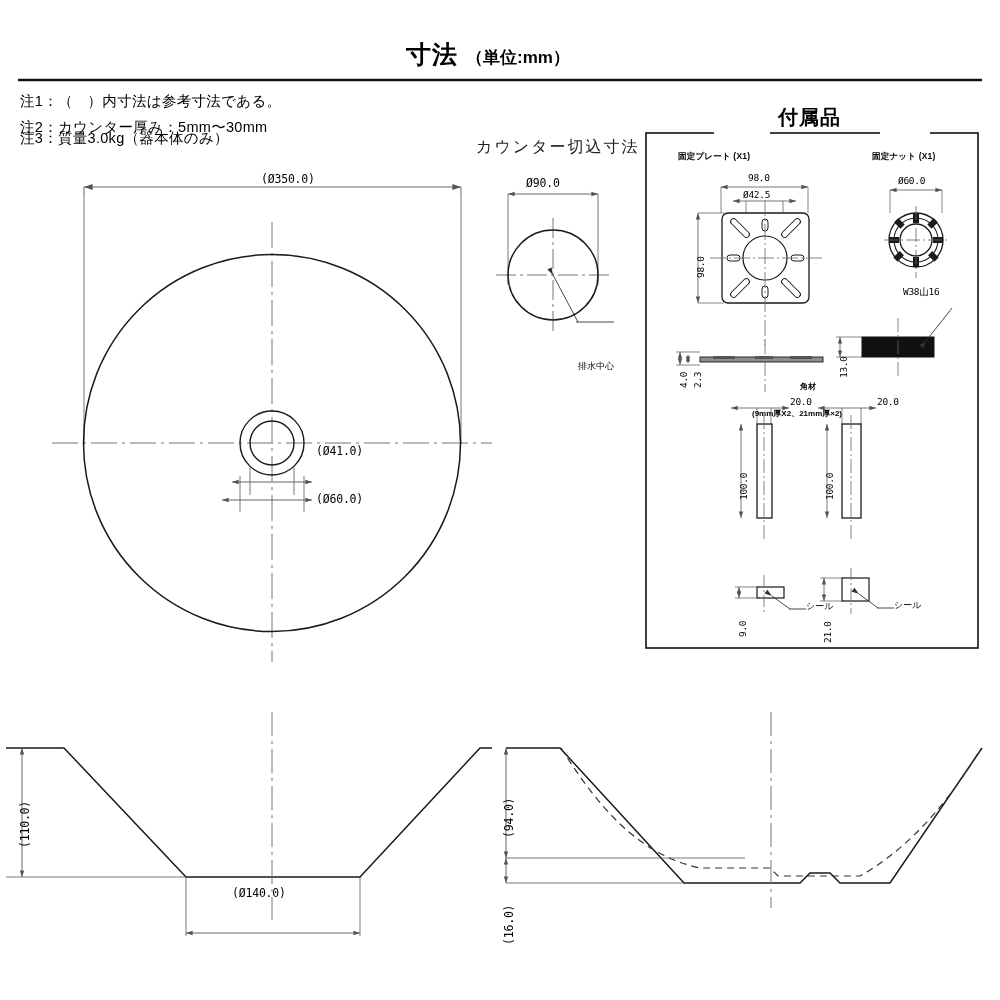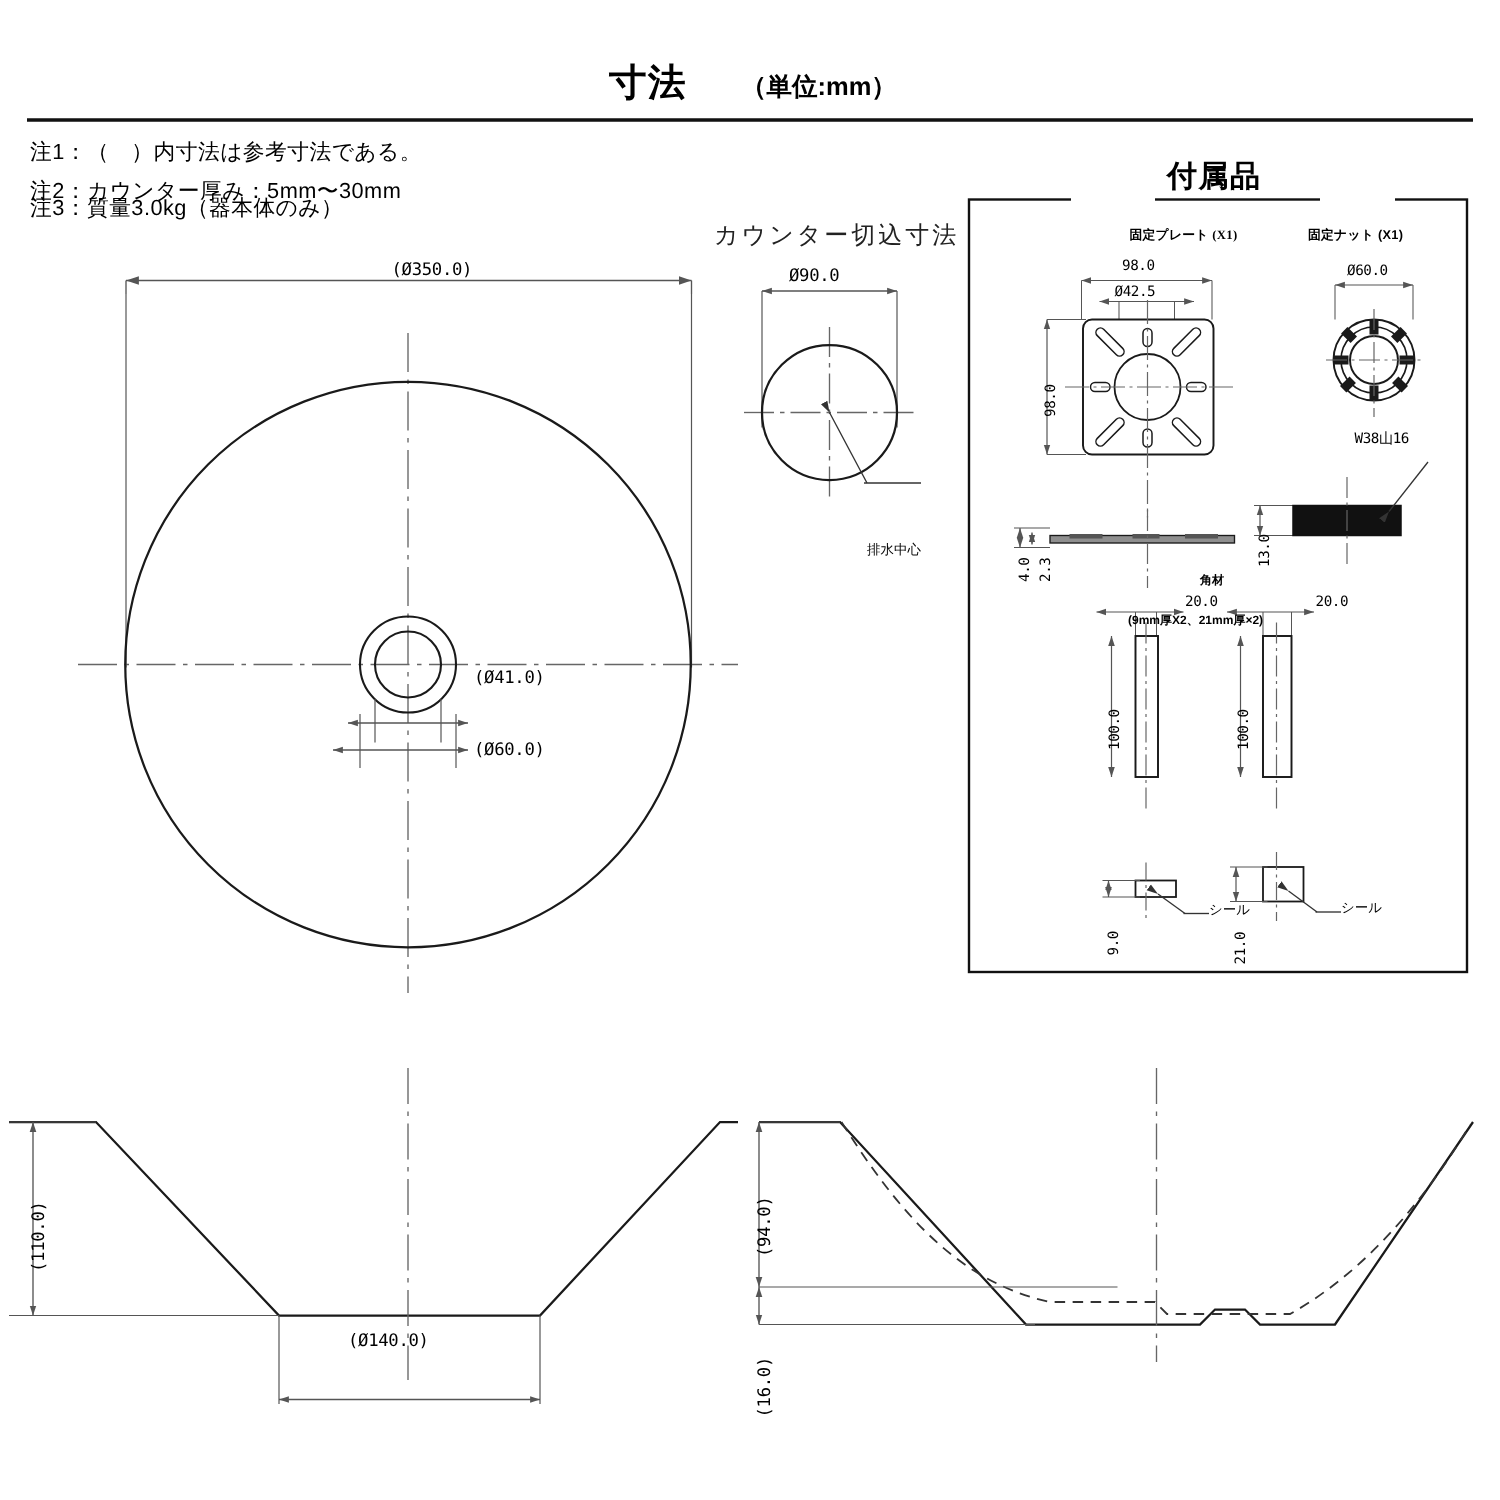--- a/index.html
+++ b/index.html
@@ -218,36 +218,36 @@
     <line x1="506" y1="748" x2="560" y2="748" stroke="#555" stroke-width="0.8"></line>
     <line x1="506" y1="858" x2="745" y2="858" stroke="#555" stroke-width="0.8"></line>
     <line x1="506" y1="883" x2="690" y2="883" stroke="#555" stroke-width="0.8"></line>
     <line x1="506" y1="748" x2="506" y2="858" stroke="#555" stroke-width="0.9" marker-start="url(#ahSR)" marker-end="url(#ahSL)"></line>
     <line x1="506" y1="858" x2="506" y2="883" stroke="#555" stroke-width="0.9" marker-start="url(#ahSR)" marker-end="url(#ahSL)"></line>
     <line x1="771" y1="712" x2="771" y2="908" stroke="#666" stroke-width="0.9" stroke-dasharray="24,5,3,5"></line>
   </g>
 </svg>
 
 <div class="txt title" style="left:406px;top:38px;">寸法</div>
-<div class="txt title-sub" style="left:466px;top:46px;margin-left:28px;">（単位:mm）</div>
+<div class="txt title-sub" style="left:466px;top:46px;">（単位:mm）</div>
 
 <div class="txt note" style="left:20px;top:92px;">注1：（　）内寸法は参考寸法である。</div>
 <div class="txt note" style="left:20px;top:118px;">注2：カウンター厚み：5mm〜30mm</div>
 <div class="txt note" style="left:20px;top:129px;">注3：質量3.0kg（器本体のみ）</div>
 
 <div class="txt dim" style="left:240px;top:172px;margin-left:21px;">(Ø350.0)</div>
 <div class="txt dim" style="left:316px;top:444px;">(Ø41.0)</div>
 <div class="txt dim" style="left:316px;top:492px;">(Ø60.0)</div>
 
-<div class="txt viewlabel" style="left:476px;top:137px;margin-top:10px;">カウンター切込寸法</div>
+<div class="txt viewlabel" style="left:476px;top:137px;">カウンター切込寸法</div>
 <div class="txt dim" style="left:526px;top:176px;">Ø90.0</div>
 <div class="txt jp-t" style="left:578px;top:312px;margin-top:48px;">排水中心</div>
 
 <div class="txt boxtitle" style="left:778px;top:104px;">付属品</div>
-<div class="txt partlabel" style="left:753px;top:151px;font-family:Liberation Serif, serif;">固定プレート (X1)</div>
+<div class="txt partlabel" style="left:678px;top:151px;">固定プレート (X1)</div>
 <div class="txt partlabel" style="left:872px;top:151px;">固定ナット (X1)</div>
 
 <div class="txt dimS" style="left:748px;top:172px;">98.0</div>
 <div class="txt dimS" style="left:743px;top:189px;">Ø42.5</div>
 <div class="txt dimS dimV" style="left:695px;top:278px;">98.0</div>
 <div class="txt dimS dimV" style="left:678px;top:388px;">4.0</div>
 <div class="txt dimS dimV" style="left:692px;top:388px;">2.3</div>
 
 <div class="txt dimS" style="left:898px;top:175px;">Ø60.0</div>
 <div class="txt dimS" style="left:903px;top:286px;">W38山16</div>

